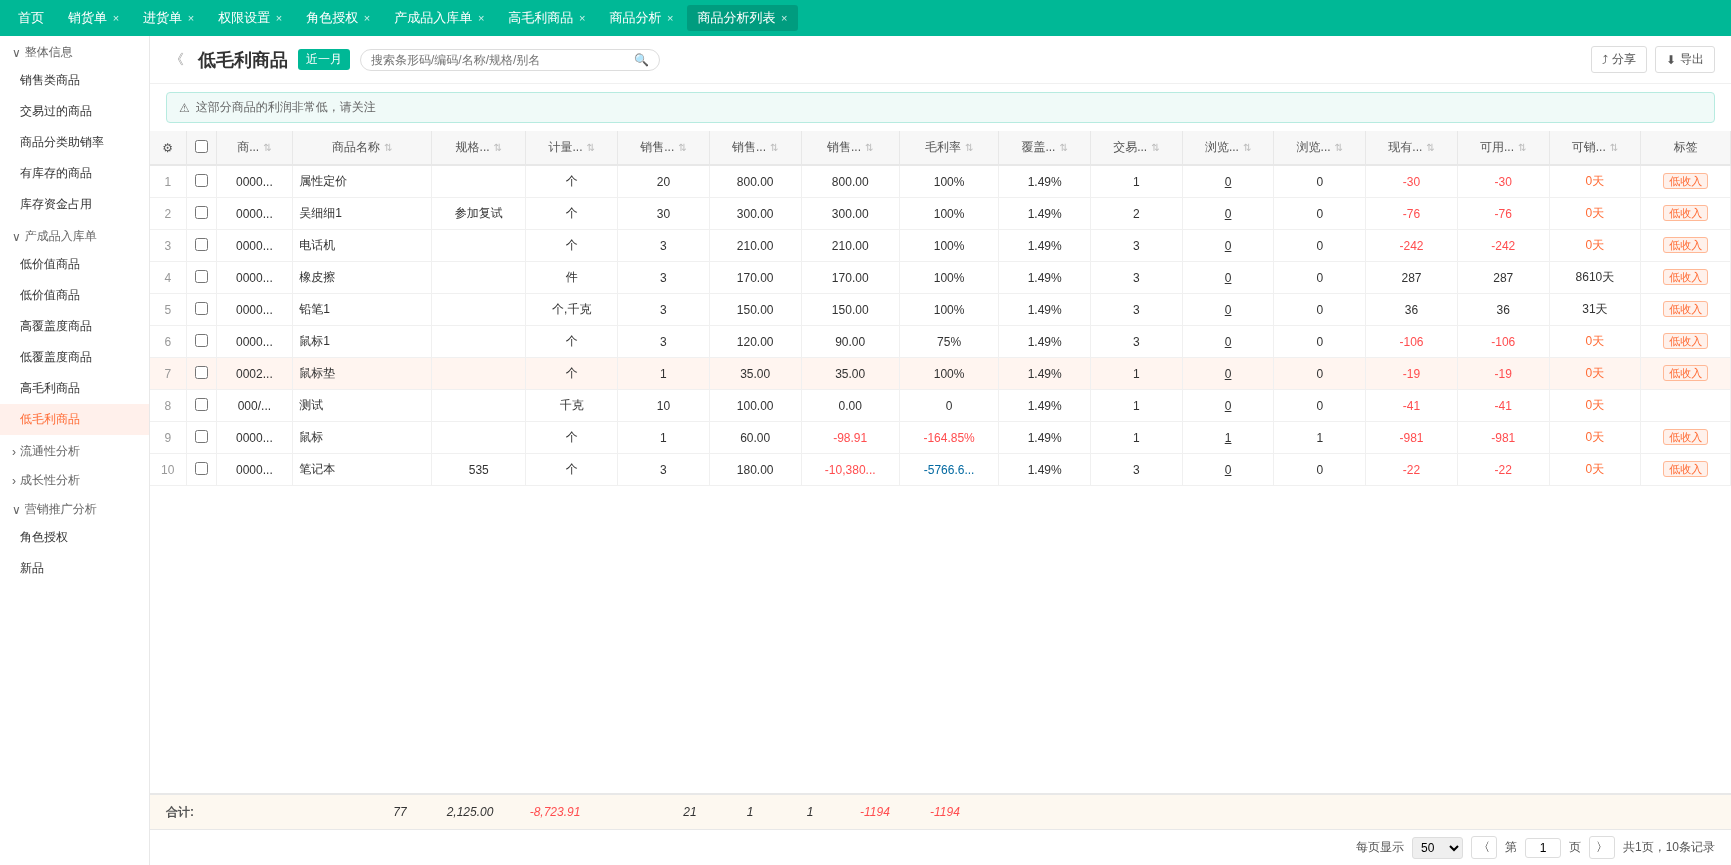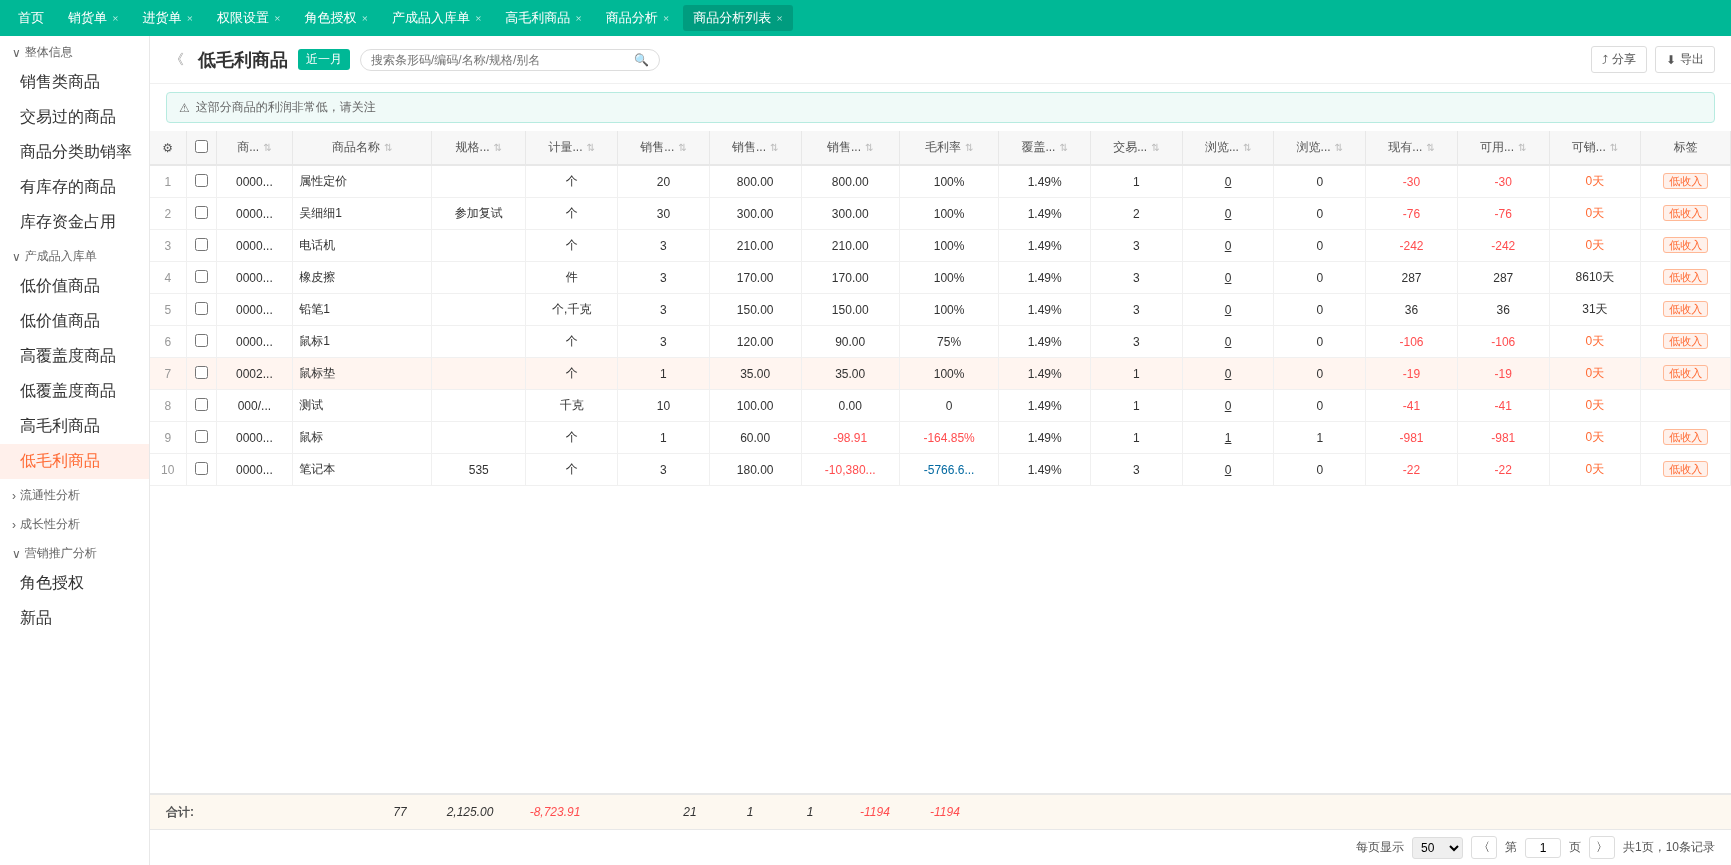--- a/index.html
+++ b/index.html
@@ -14,21 +14,20 @@
       padding: 0 8px;
       gap: 4px;
     }
     .nav-item {
       color: #fff;
       padding: 4px 10px;
       cursor: pointer;
       font-size: 13px;
       border-radius: 3px;
       white-space: nowrap;
-      font-family: Liberation Serif, serif;
     }
     .nav-item.active { background: rgba(0,0,0,0.15); }
     .nav-close { margin-left: 2px; opacity: 0.8; font-size: 11px; }
 
     
     .main-layout {
       display: flex;
       height: calc(865px - 36px);
     }
 
@@ -45,21 +44,21 @@
       color: #666;
       font-size: 12px;
       display: flex;
       align-items: center;
       gap: 4px;
     }
     .sidebar-item {
       padding: 7px 12px 7px 20px;
       cursor: pointer;
       color: #333;
-      font-size: 16px;
+      font-size: 12px;
     }
     .sidebar-item.active { background: #fff0eb; color: #ff6b35; }
 
     
     .content {
       flex: 1;
       display: flex;
       flex-direction: column;
       overflow: hidden;
       background: #fff;

